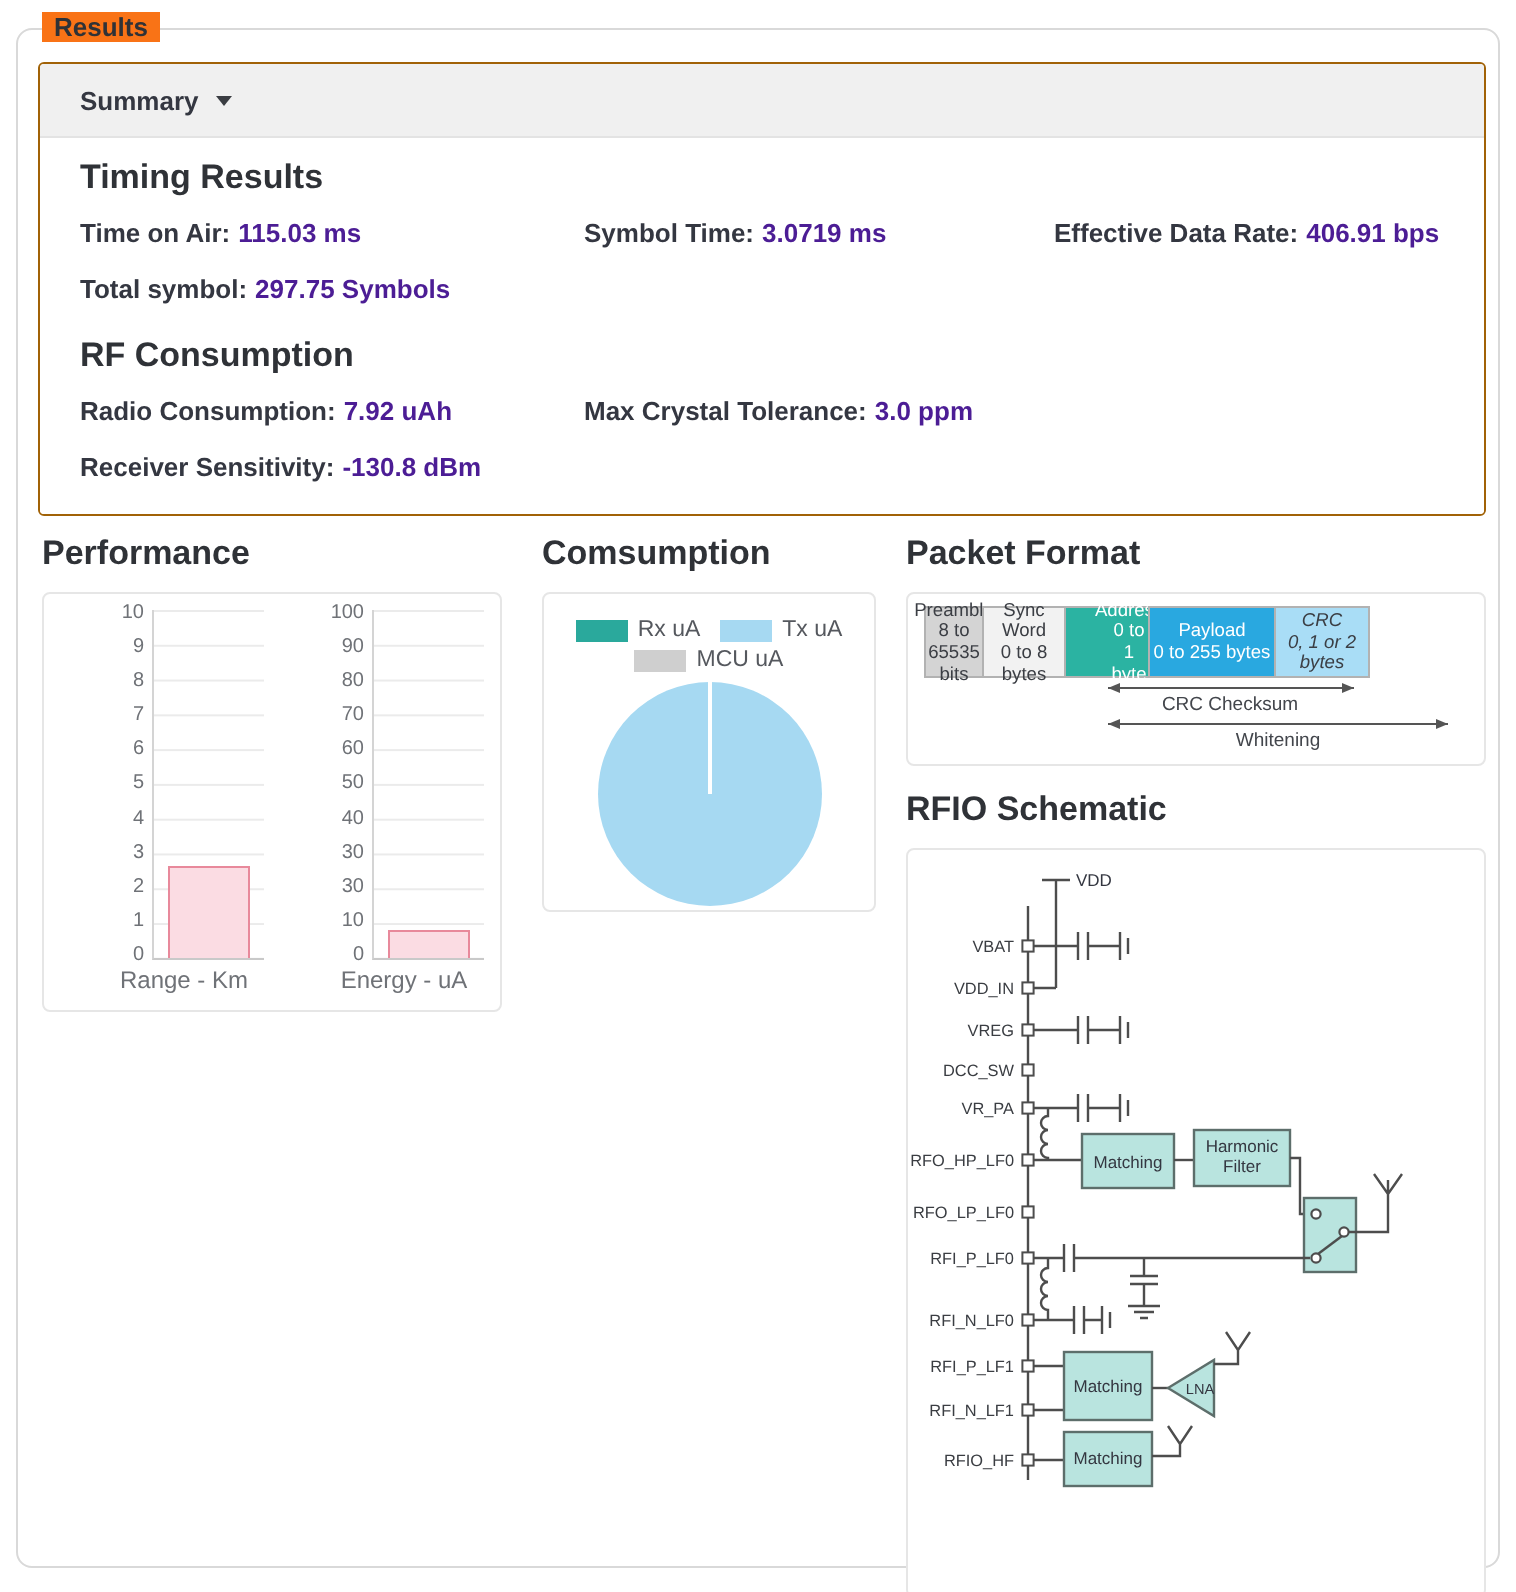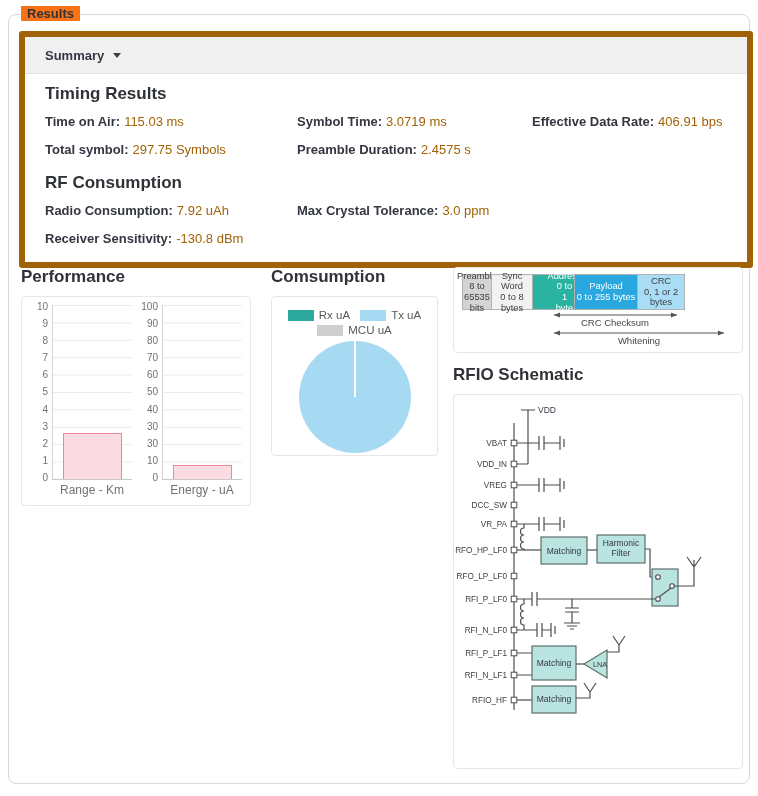--- a/index.html
+++ b/index.html
@@ -3,47 +3,47 @@
 <meta charset="utf-8">
 <style>
   html,body{margin:0;padding:0;width:758px;height:796px;background:#ffffff;
     font-family:"Liberation Sans",sans-serif;color:#343741;overflow:hidden;}
   .fieldset{position:absolute;left:8px;top:14px;width:740px;height:768px;
     border:1px solid #d9d9d9;border-radius:8px;background:#fff;}
   .fieldset-legend{position:absolute;top:-9px;left:12px;background:#f97316;
     padding:0 6px;font-weight:bold;font-size:13px;color:#2f3237;}
   
   .summary-card{position:absolute;left:10px;top:16px;width:722px;
-    border:6px solid #a16207;border-radius:3px;overflow:hidden;}
+    border:1px solid #a16207;border-radius:3px;overflow:hidden;}
   .summary-header{background:#f0f0f0;height:36px;display:flex;align-items:center;
     gap:9px;padding-left:20px;font-weight:bold;font-size:13px;cursor:pointer;
     border-bottom:1px solid #e3e3e3;}
   .caret{width:0;height:0;border-left:4.5px solid transparent;border-right:4.5px solid transparent;
     border-top:5px solid #3a3d42;display:inline-block;}
   .summary-body{background:#fff;padding:10px 20px 10px 20px;}
   .sec-title{font-size:17px;font-weight:bold;margin:0 0 10px 0;color:#2f3237;}
   .sec-title.mt{margin-top:16px;}
   .kv-grid{display:grid;grid-template-columns:252px 235px 1fr;row-gap:13px;
     font-size:13px;margin-bottom:6px;}
   .kv b{font-weight:bold;margin-right:4px;}
-  .kv span{color:#a16207;}
+  .kv span{color:#4c1d95;font-weight:bold;}
   
   .columns{position:absolute;left:12px;top:252px;display:flex;align-items:flex-start;}
   .col h3{font-size:17px;font-weight:bold;margin:0 0 9px 0;color:#2f3237;}
   .col-performance{width:230px;}
   .col-consumption{width:167px;margin-left:20px;}
   .col-right{width:290px;margin-left:15px;}
   .panel{border:1px solid #e6e6e6;border-radius:4px;background:#fff;box-sizing:border-box;}
   
   .charts-panel{height:210px;padding:8px;display:flex;gap:8px;}
   .minichart{flex:1;display:flex;flex-direction:column;}
   .chart-top{display:flex;}
   .yticks{width:22px;display:flex;flex-direction:column;justify-content:space-between;
     align-items:flex-end;font-size:10px;color:#6f7277;padding-right:4px;height:182px;
-    margin-top:-4px;box-sizing:border-box;}
+    margin-top:-4px;box-sizing:border-box;margin-left:24px;}
   .plot{flex:1;height:174px;position:relative;border-left:1px solid #d4d4d4;
     border-bottom:1px solid #c9c9c9;
     background-image:linear-gradient(to bottom,#ebebeb 1px,transparent 1px);
     background-size:100% 17.4px;}
   .bar{position:absolute;bottom:0;left:13%;width:74%;box-sizing:border-box;}
   .xlabel{height:20px;display:flex;align-items:center;justify-content:center;
     font-size:12px;color:#6f7277;margin-left:22px;}
   
   .pie-panel{height:160px;padding:12px;}
   .legend{display:flex;flex-wrap:wrap;justify-content:center;column-gap:10px;row-gap:3px;
@@ -88,21 +88,20 @@
       <span>Summary</span>
       <span class="caret"></span>
     </div>
     <div class="summary-body">
       <div class="sec-title">Timing Results</div>
       <div class="kv-grid">
         <div class="kv"><b>Time on Air:</b><span>115.03 ms</span></div>
         <div class="kv"><b>Symbol Time:</b><span>3.0719 ms</span></div>
         <div class="kv"><b>Effective Data Rate:</b><span>406.91 bps</span></div>
         <div class="kv"><b>Total symbol:</b><span>297.75 Symbols</span></div>
-        <div class="kv"><b>Preamble Duration:</b><span>2.4575 s</span></div>
         <div></div>
       </div>
       <div class="sec-title mt">RF Consumption</div>
       <div class="kv-grid">
         <div class="kv"><b>Radio Consumption:</b><span>7.92 uAh</span></div>
         <div class="kv"><b>Max Crystal Tolerance:</b><span>3.0 ppm</span></div>
         <div></div>
         <div class="kv"><b>Receiver Sensitivity:</b><span>-130.8 dBm</span></div>
         <div></div>
       </div>
@@ -176,39 +175,40 @@
               <span>MCU uA</span>
             </span>
           </div>
         <div class="pie" id="pie" style="background: rgb(166, 217, 242);">
           <div class="pie-line"></div>
         </div>
       </div>
     </div>
 
     <div class="col col-right">
+      <h3>Packet Format</h3>
       <div class="panel packet-panel">
         <div class="packet-strip" id="packet-strip">
             <div class="packet-cell" style="width: 30px; background: rgb(212, 212, 212); color: rgb(59, 62, 68);">
               <div>Preamble</div>
               <div>8 to 65535 bits</div>
             </div>
             <div class="packet-cell" style="width: 42px; background: rgb(242, 242, 242); color: rgb(59, 62, 68);">
               <div>Sync Word</div>
               <div>0 to 8 bytes</div>
             </div>
             <div class="packet-cell" style="width: 43px; background: rgb(43, 179, 162); color: rgb(255, 255, 255); padding-left: 22px;">
               <div>Address</div>
               <div>0 to 1 byte</div>
             </div>
             <div class="packet-cell" style="width: 64px; background: rgb(41, 168, 224); color: rgb(255, 255, 255);">
               <div>Payload</div>
               <div>0 to 255 bytes</div>
             </div>
-            <div class="packet-cell" style="width: 48px; background: rgb(169, 221, 246); color: rgb(59, 62, 68);">
+            <div class="packet-cell" style="width: 48px; background: rgb(169, 221, 246); color: rgb(59, 62, 68); font-style: italic;">
               <div>CRC</div>
               <div>0, 1 or 2 bytes</div>
             </div>
           </div>
         <svg class="packet-arrows" width="263" height="36" viewBox="0 0 263 36">
           <g>
             <line class="arrow-line" x1="92" y1="5" x2="215" y2="5"></line>
             <path class="arrow-head" d="M92,5 L98,2.5 L98,7.5 Z"></path>
             <path class="arrow-head" d="M215,5 L209,2.5 L209,7.5 Z"></path>
             <text class="arrow-label" x="153" y="16">CRC Checksum</text>

